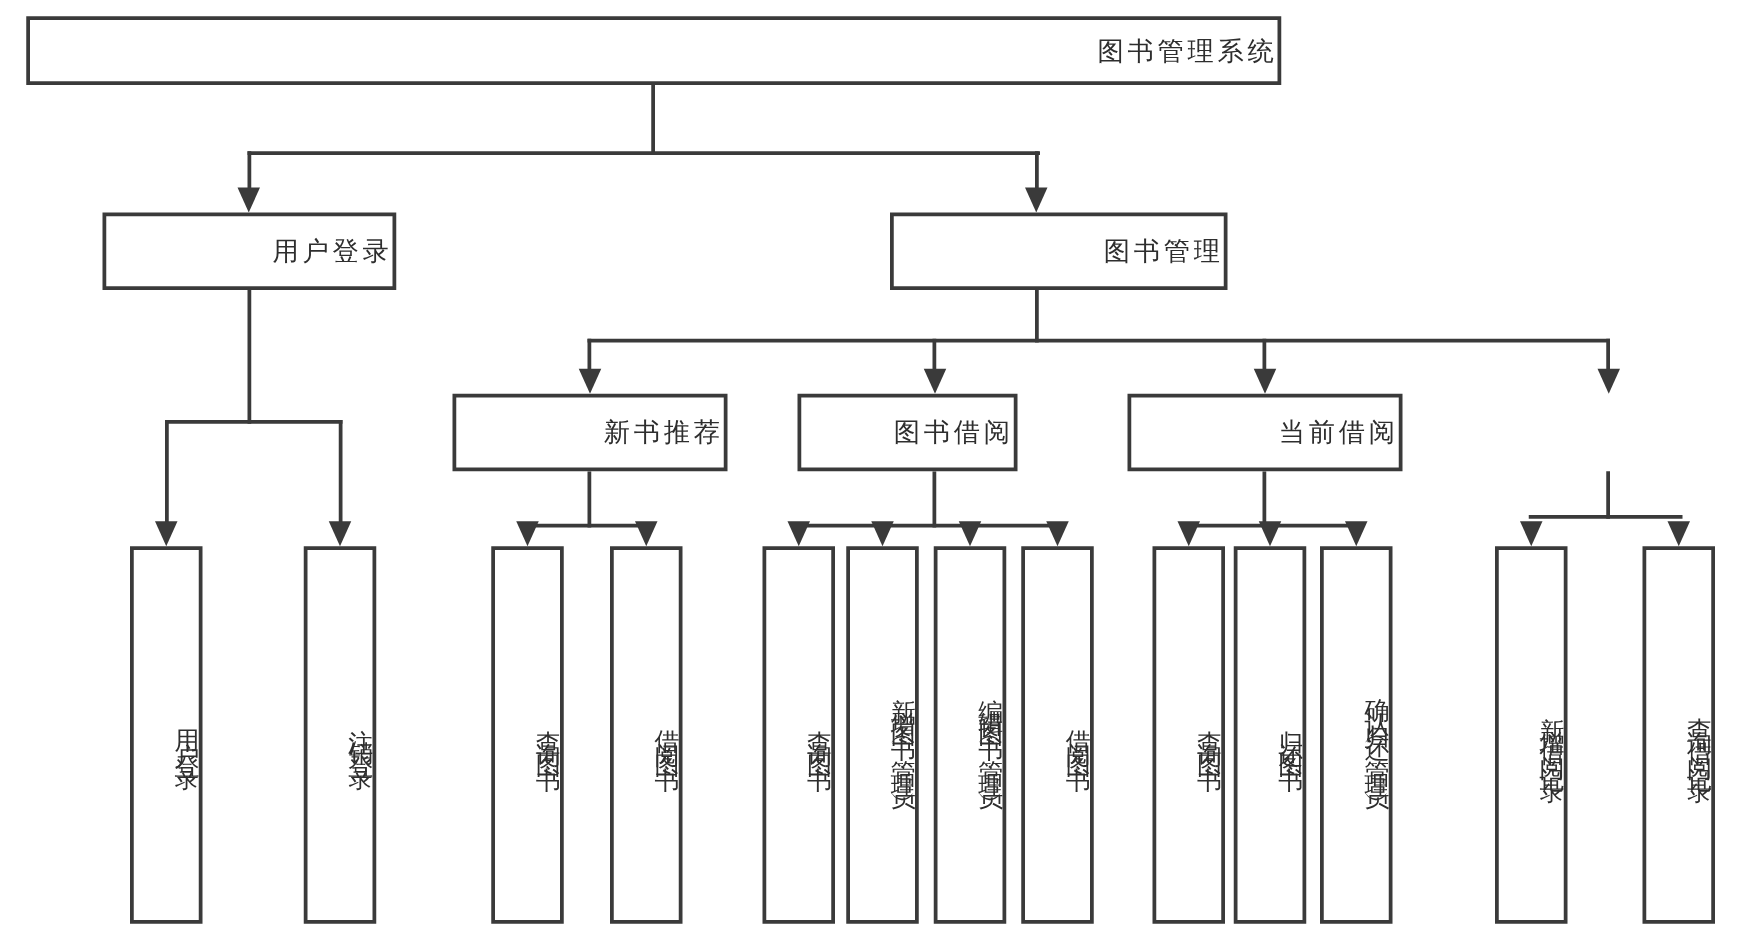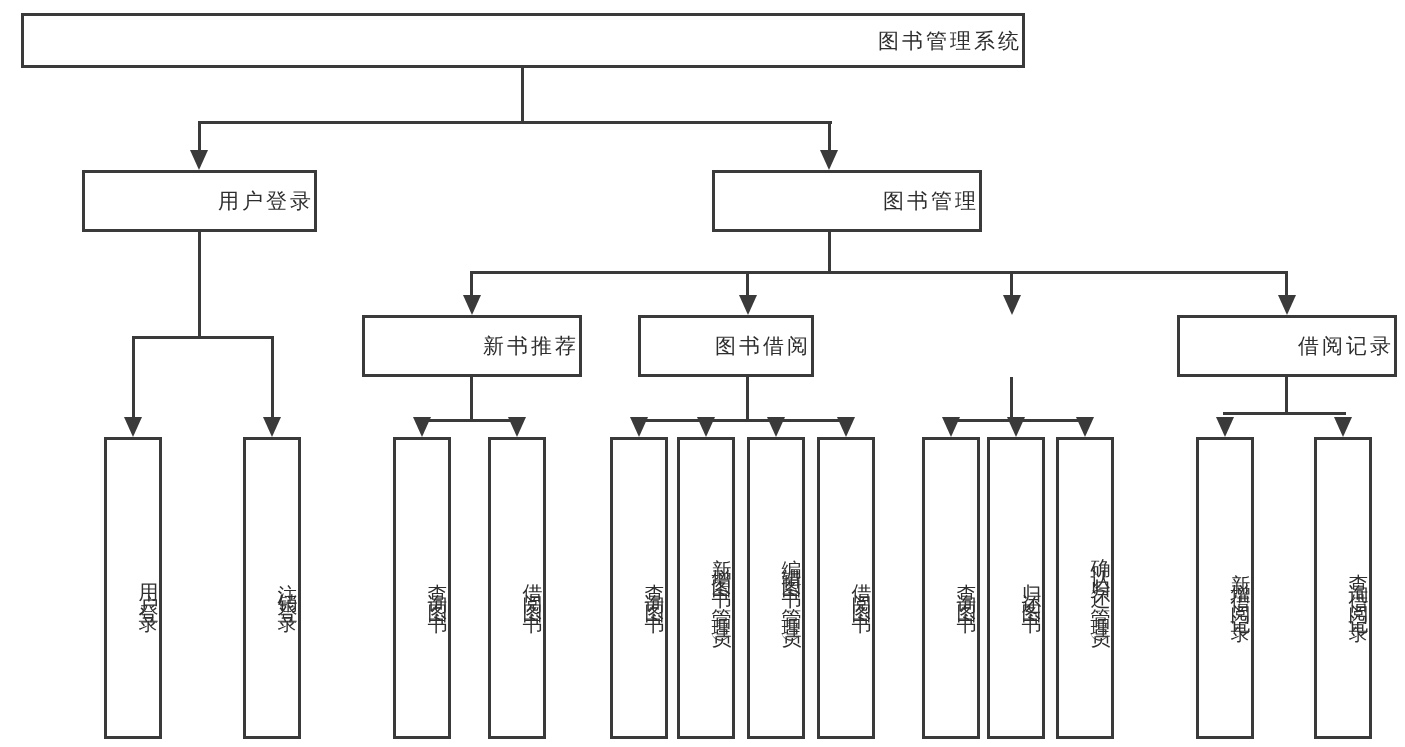--- a/index.html
+++ b/index.html
@@ -80,22 +80,22 @@
   <div class="arrow" style="left:1003px;top:295px"></div>
   <div class="line" style="left:1285px;top:271px;width:3px;height:26px"></div>
   <div class="arrow" style="left:1278px;top:295px"></div>
 
   <div class="node" style="left:362px;top:315px;width:220px;height:62px">
     <span class="hlabel">新书推荐</span>
   </div>
   <div class="node" style="left:638px;top:315px;width:176px;height:62px">
     <span class="hlabel">图书借阅</span>
   </div>
-  <div class="node" style="left:1177px;top:315px;width:220px;height:62px">
-    <span class="hlabel">借阅记录</span>
+  <div class="node" style="left:902px;top:315px;width:220px;height:62px">
+    <span class="hlabel">当前借阅</span>
   </div>
 
   <div class="line" style="left:470px;top:377px;width:3px;height:45px"></div>
   <div class="line" style="left:421px;top:419px;width:99px;height:3px"></div>
   <div class="arrow" style="left:413px;top:417px"></div>
   <div class="arrow" style="left:508px;top:417px"></div>
 
   <div class="line" style="left:746px;top:377px;width:3px;height:45px"></div>
   <div class="line" style="left:637px;top:419px;width:212px;height:3px"></div>
   <div class="arrow" style="left:630px;top:417px"></div>

